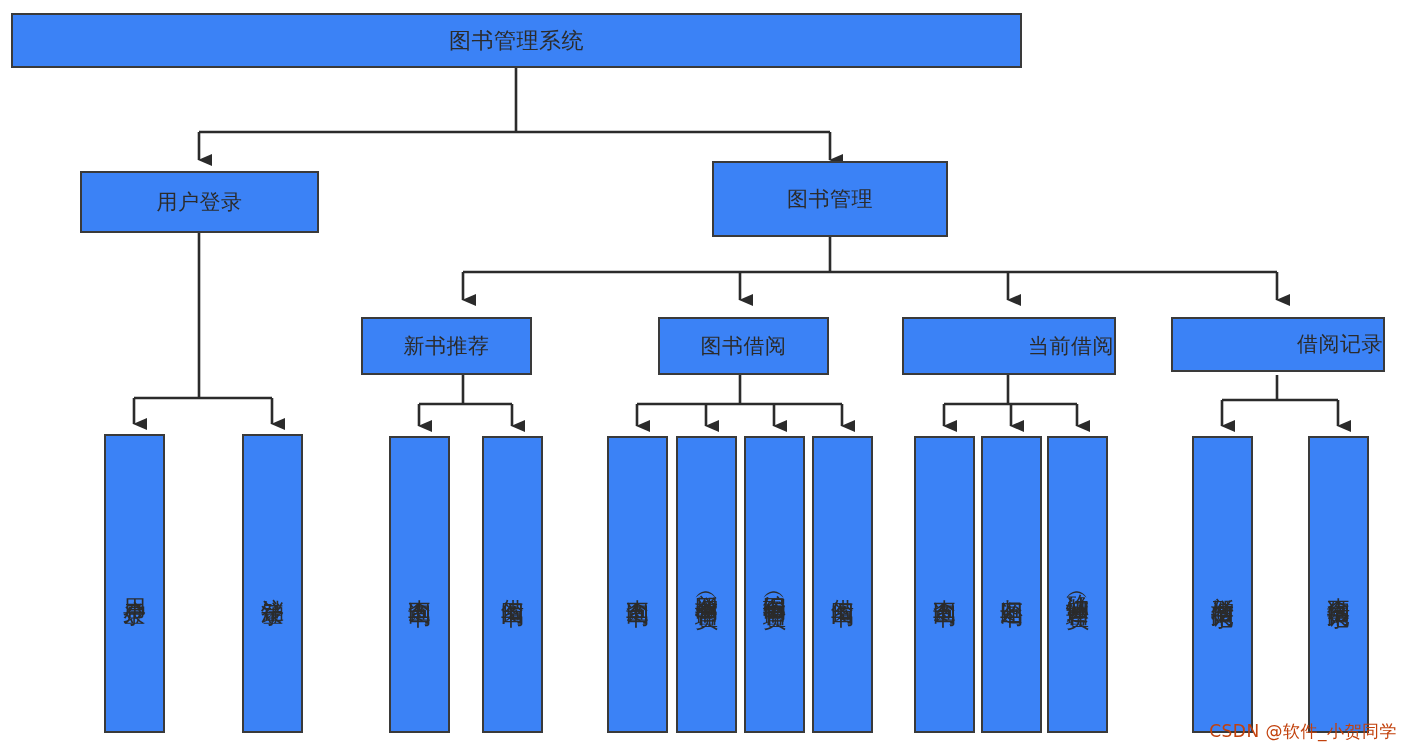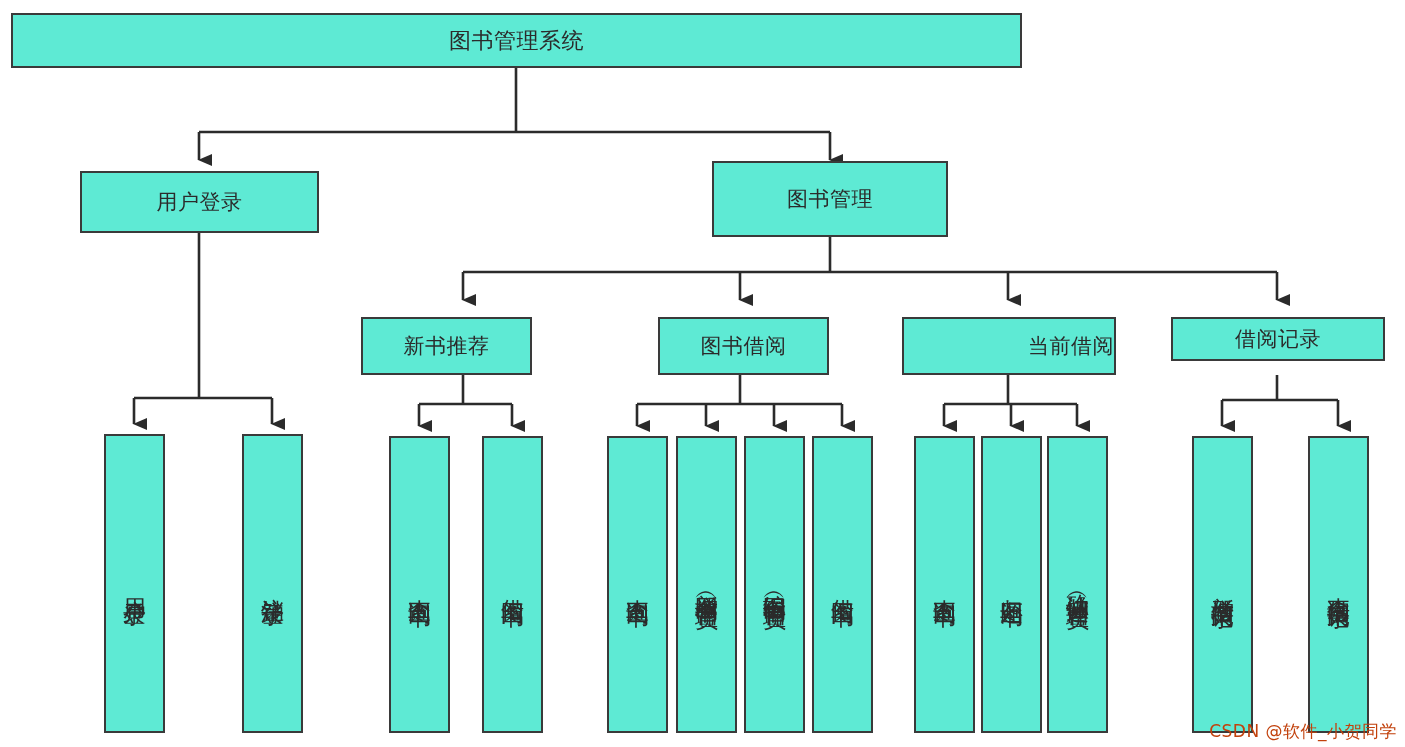--- a/index.html
+++ b/index.html
@@ -22,21 +22,21 @@
     position: absolute;
     left: 0;
     top: 0;
     width: 1405px;
     height: 747px;
     pointer-events: none;
   }
   .node {
     position: absolute;
     box-sizing: border-box;
-    background: #5eead4;
+    background: #3b82f6;
     border: 2px solid #3a3a3a;
     display: flex;
     align-items: center;
     justify-content: center;
     color: #2b2b2b;
     z-index: 2;
   }
   .node-label {
     display: block;
     text-align: center;
@@ -151,21 +151,21 @@
   </div>
 
   <div class="node horizontal" style="left:658px; top:317px; width:171px; height:58px;">
     <span class="node-label">图书借阅</span>
   </div>
 
   <div class="node horizontal" style="left:902px; top:317px; width:214px; height:58px;justify-content:flex-end;">
     <span class="node-label">当前借阅</span>
   </div>
 
-  <div class="node horizontal" style="left:1171px; top:317px; width:214px; height:44px;">
+  <div class="node horizontal" style="left:1171px; top:317px; width:214px; height:55px;justify-content:flex-end;">
     <span class="node-label">借阅记录</span>
   </div>
 
   <div class="node vertical" style="left:104px; top:434px; width:61px; height:299px;">
     <span class="node-label">用户登录</span>
   </div>
 
   <div class="node vertical" style="left:242px; top:434px; width:61px; height:299px;">
     <span class="node-label">注销登录</span>
   </div>

